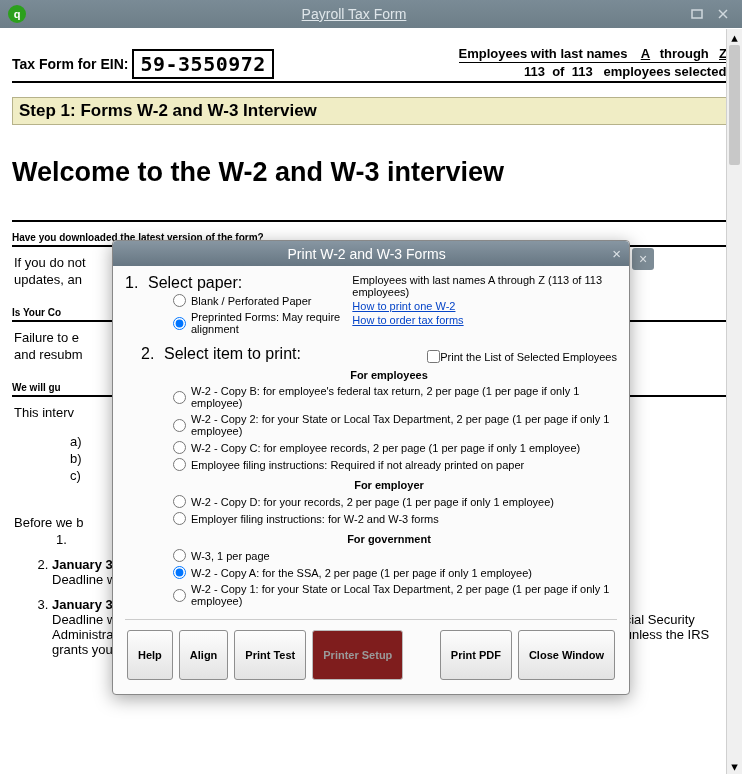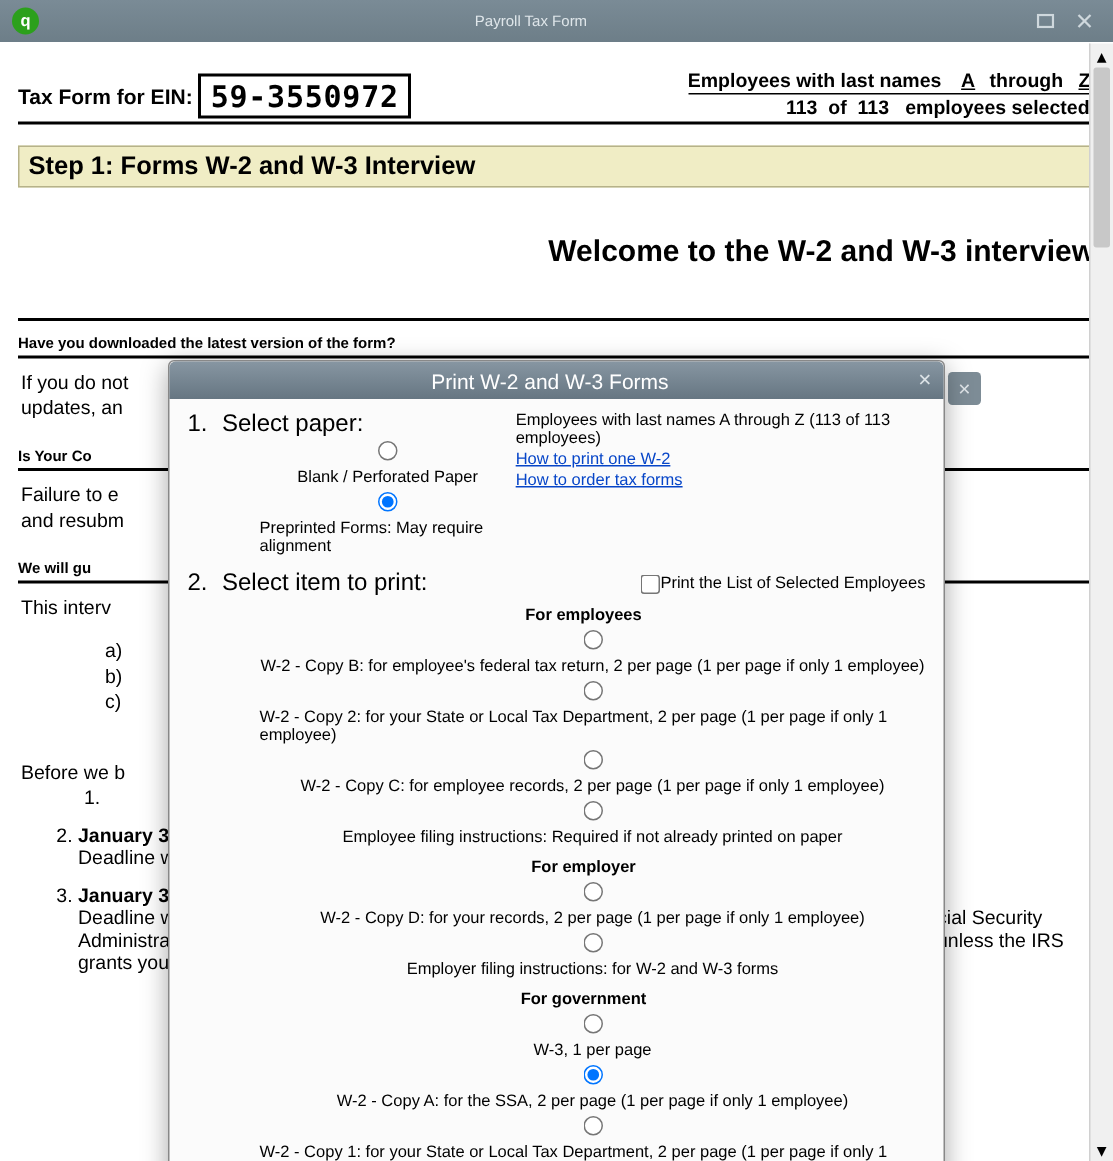--- a/index.html
+++ b/index.html
@@ -20,42 +20,42 @@
     align-items: center;
     padding: 0 8px;
     color: #dfe6ea;
   }
   .tb-logo {
     width: 18px; height: 18px; border-radius: 50%;
     background: #2ca01c;
     display: flex; align-items: center; justify-content: center;
     color: #fff; font-weight: bold; font-size: 11px;
   }
-  .tb-title { flex: 1; text-align: center; font-size: 10px; }
+  .tb-title { flex: 1; text-align: center; font-size: 14px; text-decoration: underline; }
   .tb-btn { width: 22px; height: 18px; display:inline-flex; align-items:center; justify-content:center; margin-left:4px; }
   .tb-btn svg line, .tb-btn svg rect { stroke:#cfd8dd; fill:none; stroke-width:1.5; }
   .page { padding: 18px 12px 0 12px; }
   .topline {
     display:flex;
     border-bottom: 2px solid #000;
     padding-bottom: 2px;
     align-items: flex-end;
   }
   .ein { font-weight:bold; font-size:14px; display:flex; align-items:center; }
   .ein-box { border:2px solid #000; padding:1px 6px; font-family: monospace; font-size:20px; margin-left:4px; letter-spacing:.5px;}
   .emp-range { margin-left:auto; text-align:right; }
   .emp-range .l1 { font-weight:bold; }
   .emp-range .l1 span.u { text-decoration:underline; display:inline-block; min-width:14px; text-align:center; padding:0 2px;}
   .emp-range .l2 { border-top:1px solid #000; font-weight:bold; margin-top:1px; padding-top:1px;}
   .step {
     background:#f0edc5; border:1px solid #b6b28a;
     font-weight:bold; font-size:17px; padding:3px 6px;
     margin-top:14px;
   }
-  .welcome { text-align:right; font-weight:bold; font-size:20px; margin:32px 0; }
+  .welcome { text-align:left; font-weight:bold; font-size:27px; margin:32px 0; }
   hr.thick { border:none; border-top:2px solid #000; margin:0;}
   .section-h { font-weight:bold; font-size:10px; border-bottom:2px solid #000; padding:10px 0 2px 0; }
   .para { margin:8px 2px; line-height:1.3; }
   ol.dead { padding-left:40px; margin:6px 0; }
   ol.dead li { margin-bottom:10px; }
   .letter-list { list-style:lower-alpha; padding-left:56px; }
   .scrollbar {
     position:absolute; right:0; top:29px; bottom:0; width:16px;
     background:#f0f0f0; border-left:1px solid #d0d0d0;
   }
@@ -83,34 +83,34 @@
     display:flex; align-items:center;
   }
   .m-title .ttxt { flex:1; text-align:center; }
   .m-close { color:#dce2e6; font-size:15px; cursor:pointer; }
   .m-body { padding:8px 12px 12px 12px; }
   .m-row1 { display:flex; }
   .sec-num { font-size:16px; margin-right:6px; }
   .sec-head { font-size:16px; }
   .right-info { margin-left:auto; font-size:11px; }
   .right-info a { color:#0645c8; text-decoration:underline; display:block; margin-top:2px; font-size:11px;}
-  .radio-line { display:flex; align-items:center; gap:5px; font-size:11px; margin-left:48px; padding:2px 0;flex-direction:column;}
+  .radio-line { display:flex; align-items:center; gap:5px; font-size:11px; margin-left:48px; padding:2px 0;}
   .ck-line { display:flex; align-items:center; gap:0; font-size:11px;}
   .sub-h { font-weight:bold; font-size:11px; margin:6px 0 2px 36px;text-align:center; }
   .m-sep { border:none; border-top:1px solid #ccc; margin:10px 0 8px 0;}
   .btn-row { display:flex; gap:6px; padding:2px 2px; }
   button.win {
     background:linear-gradient(#fdfdfd,#e3e3e3);
     border:1px solid #8e8e8e; border-radius:3px;
     font-size:11px; padding:18px 10px; cursor:pointer;font-weight:bold;
   }
   button.win:disabled{ color:#9a9a9a; background:#7f1d1d; border-color:#bcbcbc; cursor:default;}
   .spacer{flex:1;}
   input[type=radio],input[type=checkbox]{margin:0;}
-  .row2-wrap{display:flex;align-items:center;margin-top:8px;}
+  .row2-wrap{display:flex;align-items:flex-end;margin-top:8px;margin-left:16px;}
 </style>
 </head>
 <body>
 
 <div class="titlebar">
   <div class="tb-logo">q</div>
   <div class="tb-title">Payroll Tax Form</div>
   <div class="tb-btn">
       <svg width="12" height="10">
         <rect x="1" y="1" width="10" height="8"></rect>

